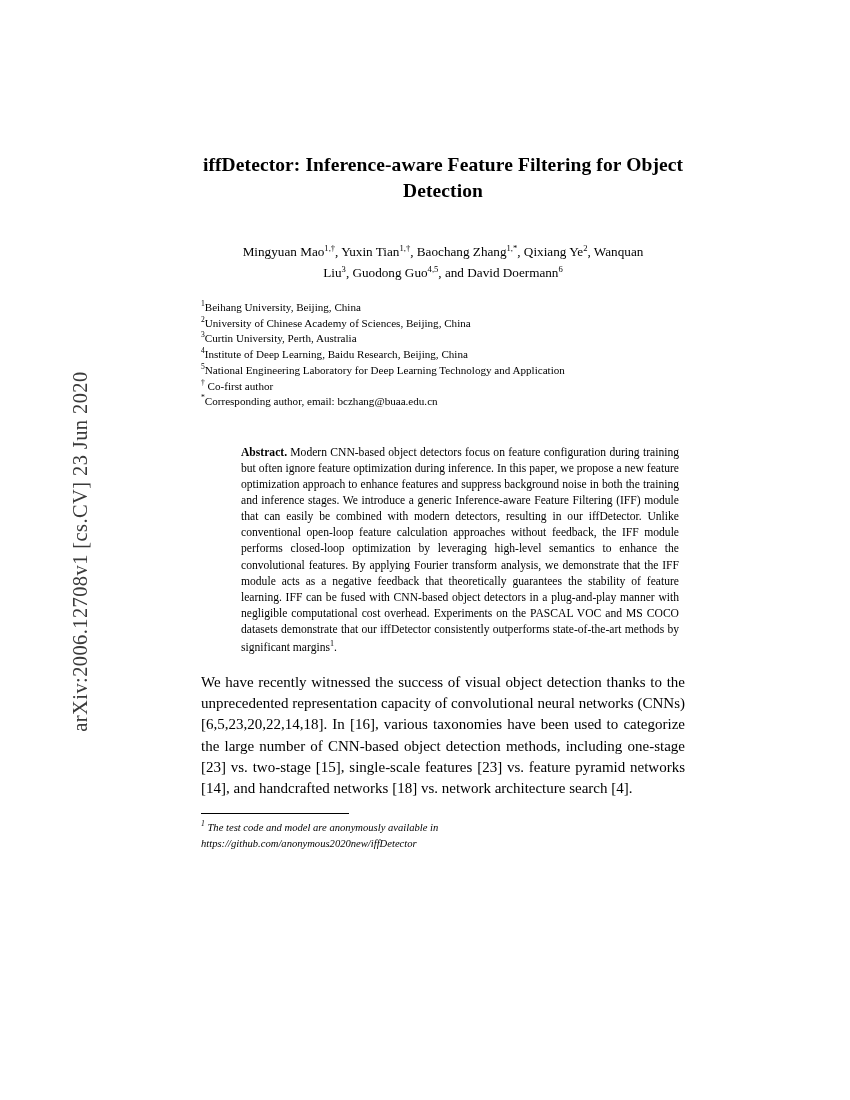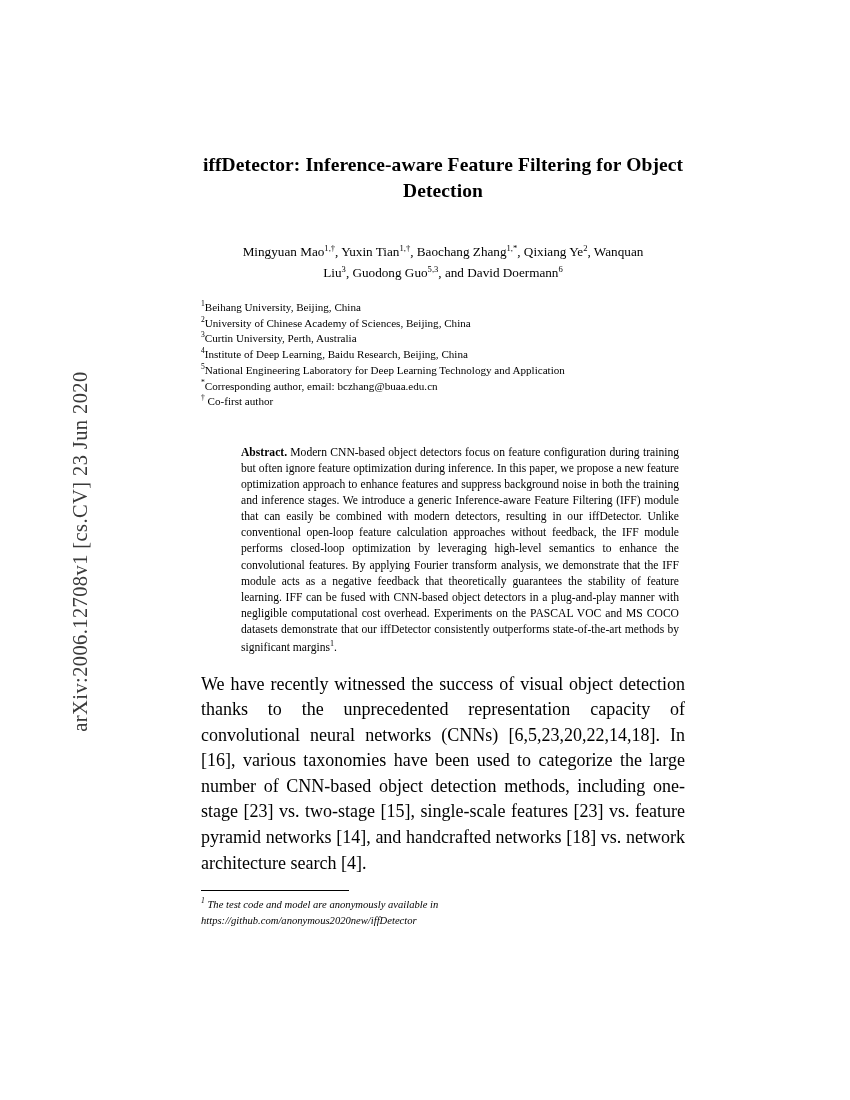--- a/index.html
+++ b/index.html
@@ -96,21 +96,21 @@
 
   .section-head {
     margin-top: 34px;
     font-size: 15.2px;
     font-weight: bold;
   }
   .section-head .num { display: inline-block; min-width: 27px; }
 
   .body-par {
     margin-top: 16px;
-    font-size: 18px;
+    font-size: 15px;
     line-height: 1.42;
     text-align: justify;
     text-justify: inter-word;
   }
 
   .footnote-rule {
     margin-top: 14px;
     width: 148px;
     height: 1px;
     background: #000;
@@ -132,31 +132,31 @@
 <div class="arxiv-stamp">
   <div class="vtext">arXiv:2006.12708v1  [cs.CV]  23 Jun 2020</div>
 </div>
 
 <div class="page">
 
   <div class="title">iffDetector: Inference-aware Feature Filtering for Object Detection</div>
 
   <div class="authors">
     Mingyuan Mao<sup>1,†</sup>, Yuxin Tian<sup>1,†</sup>, Baochang Zhang<sup>1,*</sup>, Qixiang Ye<sup>2</sup>, Wanquan<br>
-    Liu<sup>3</sup>, Guodong Guo<sup>5,3</sup>, and David Doermann<sup>6</sup>
+    Liu<sup>3</sup>, Guodong Guo<sup>4,5</sup>, and David Doermann<sup>6</sup>
   </div>
 
   <div class="affiliations">
     <div><sup>1</sup>Beihang University, Beijing, China</div>
     <div><sup>2</sup>University of Chinese Academy of Sciences, Beijing, China</div>
     <div><sup>3</sup>Curtin University, Perth, Australia</div>
     <div><sup>4</sup>Institute of Deep Learning, Baidu Research, Beijing, China</div>
     <div><sup>5</sup>National Engineering Laboratory for Deep Learning Technology and Application</div>
+    <div><sup>†</sup> Co-first author</div>
     <div><sup>*</sup>Corresponding author, email: bczhang@buaa.edu.cn</div>
-    <div><sup>†</sup> Co-first author</div>
   </div>
 
   <div class="abstract">
     <span class="lead">Abstract.</span>
     <span>Modern CNN-based object detectors focus on feature configuration during training but often ignore feature optimization during inference. In this paper, we propose a new feature optimization approach to enhance features and suppress background noise in both the training and inference stages. We introduce a generic Inference-aware Feature Filtering (IFF) module that can easily be combined with modern detectors, resulting in our iffDetector. Unlike conventional open-loop feature calculation approaches without feedback, the IFF module performs closed-loop optimization by leveraging high-level semantics to enhance the convolutional features. By applying Fourier transform analysis, we demonstrate that the IFF module acts as a negative feedback that theoretically guarantees the stability of feature learning. IFF can be fused with CNN-based object detectors in a plug-and-play manner with negligible computational cost overhead. Experiments on the PASCAL VOC and MS COCO datasets demonstrate that our iffDetector consistently outperforms state-of-the-art methods by significant margins</span><sup>1</sup><span>.</span>
   </div>
 
 
 
   <div class="body-par">We have recently witnessed the success of visual object detection thanks to the unprecedented representation capacity of convolutional neural networks (CNNs) [6,5,23,20,22,14,18]. In [16], various taxonomies have been used to categorize the large number of CNN-based object detection methods, including one-stage [23] vs. two-stage [15], single-scale features  [23] vs. feature pyramid networks [14], and handcrafted networks [18] vs. network architecture search [4].</div>

